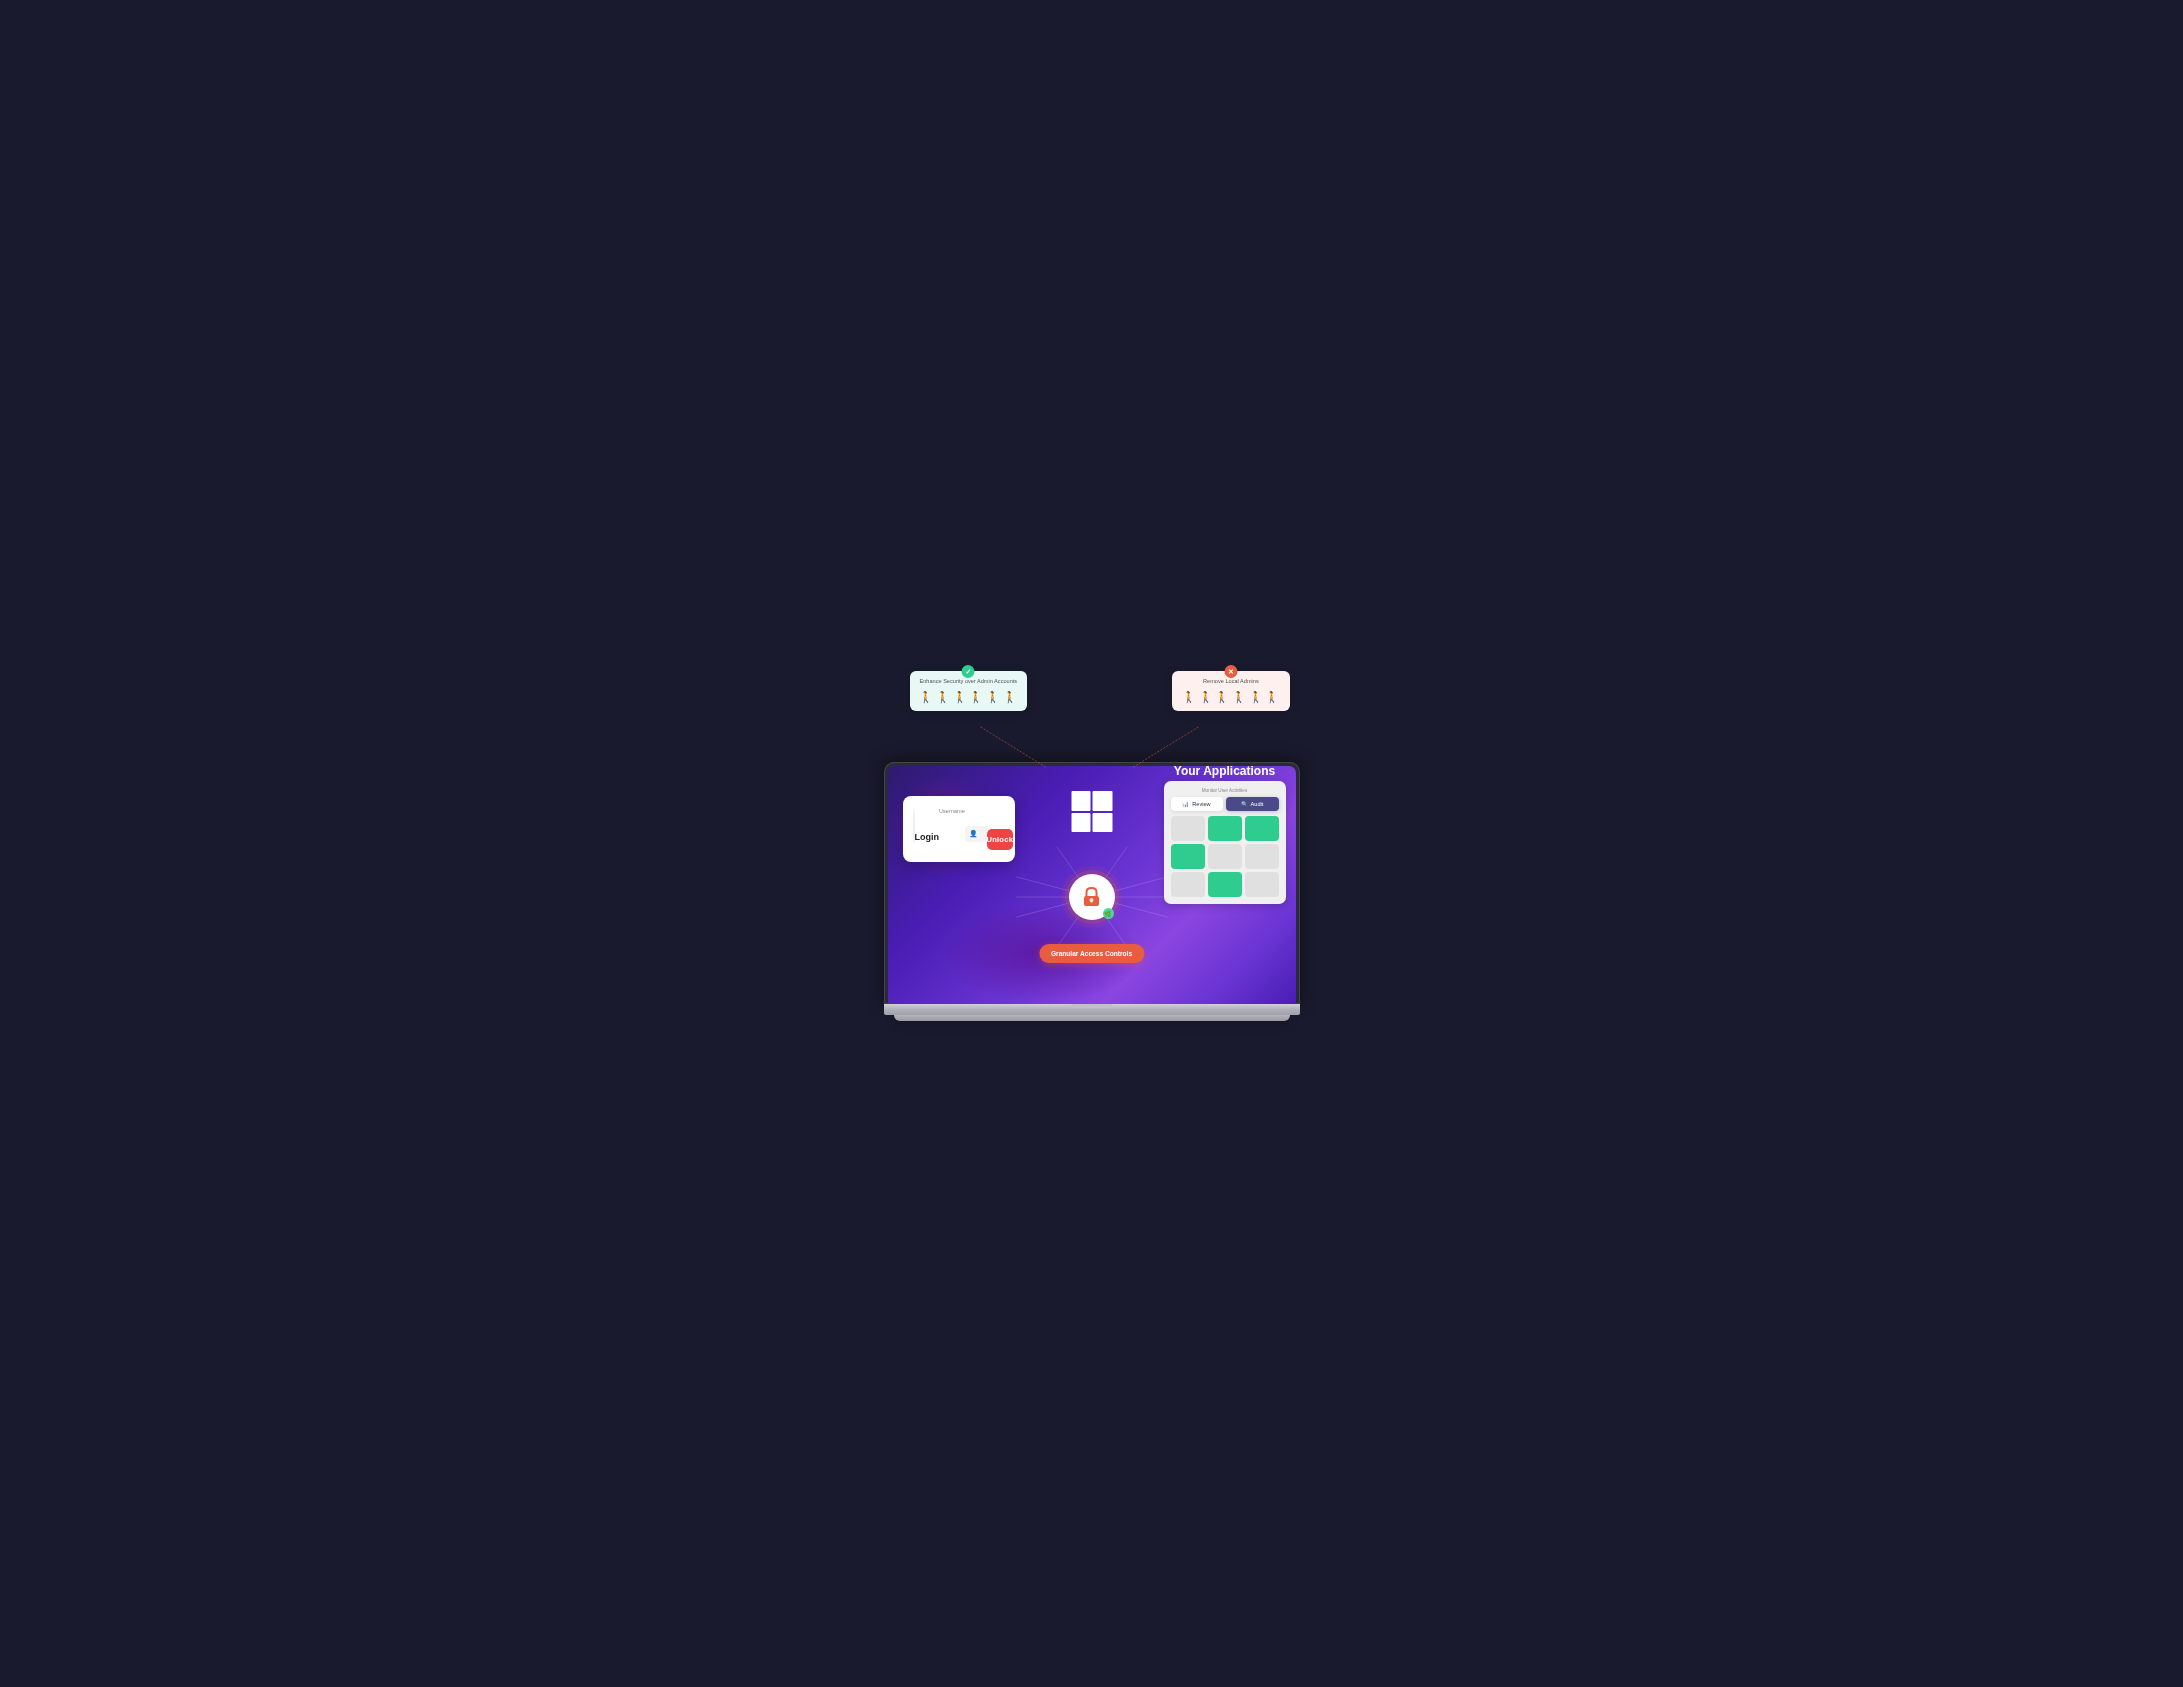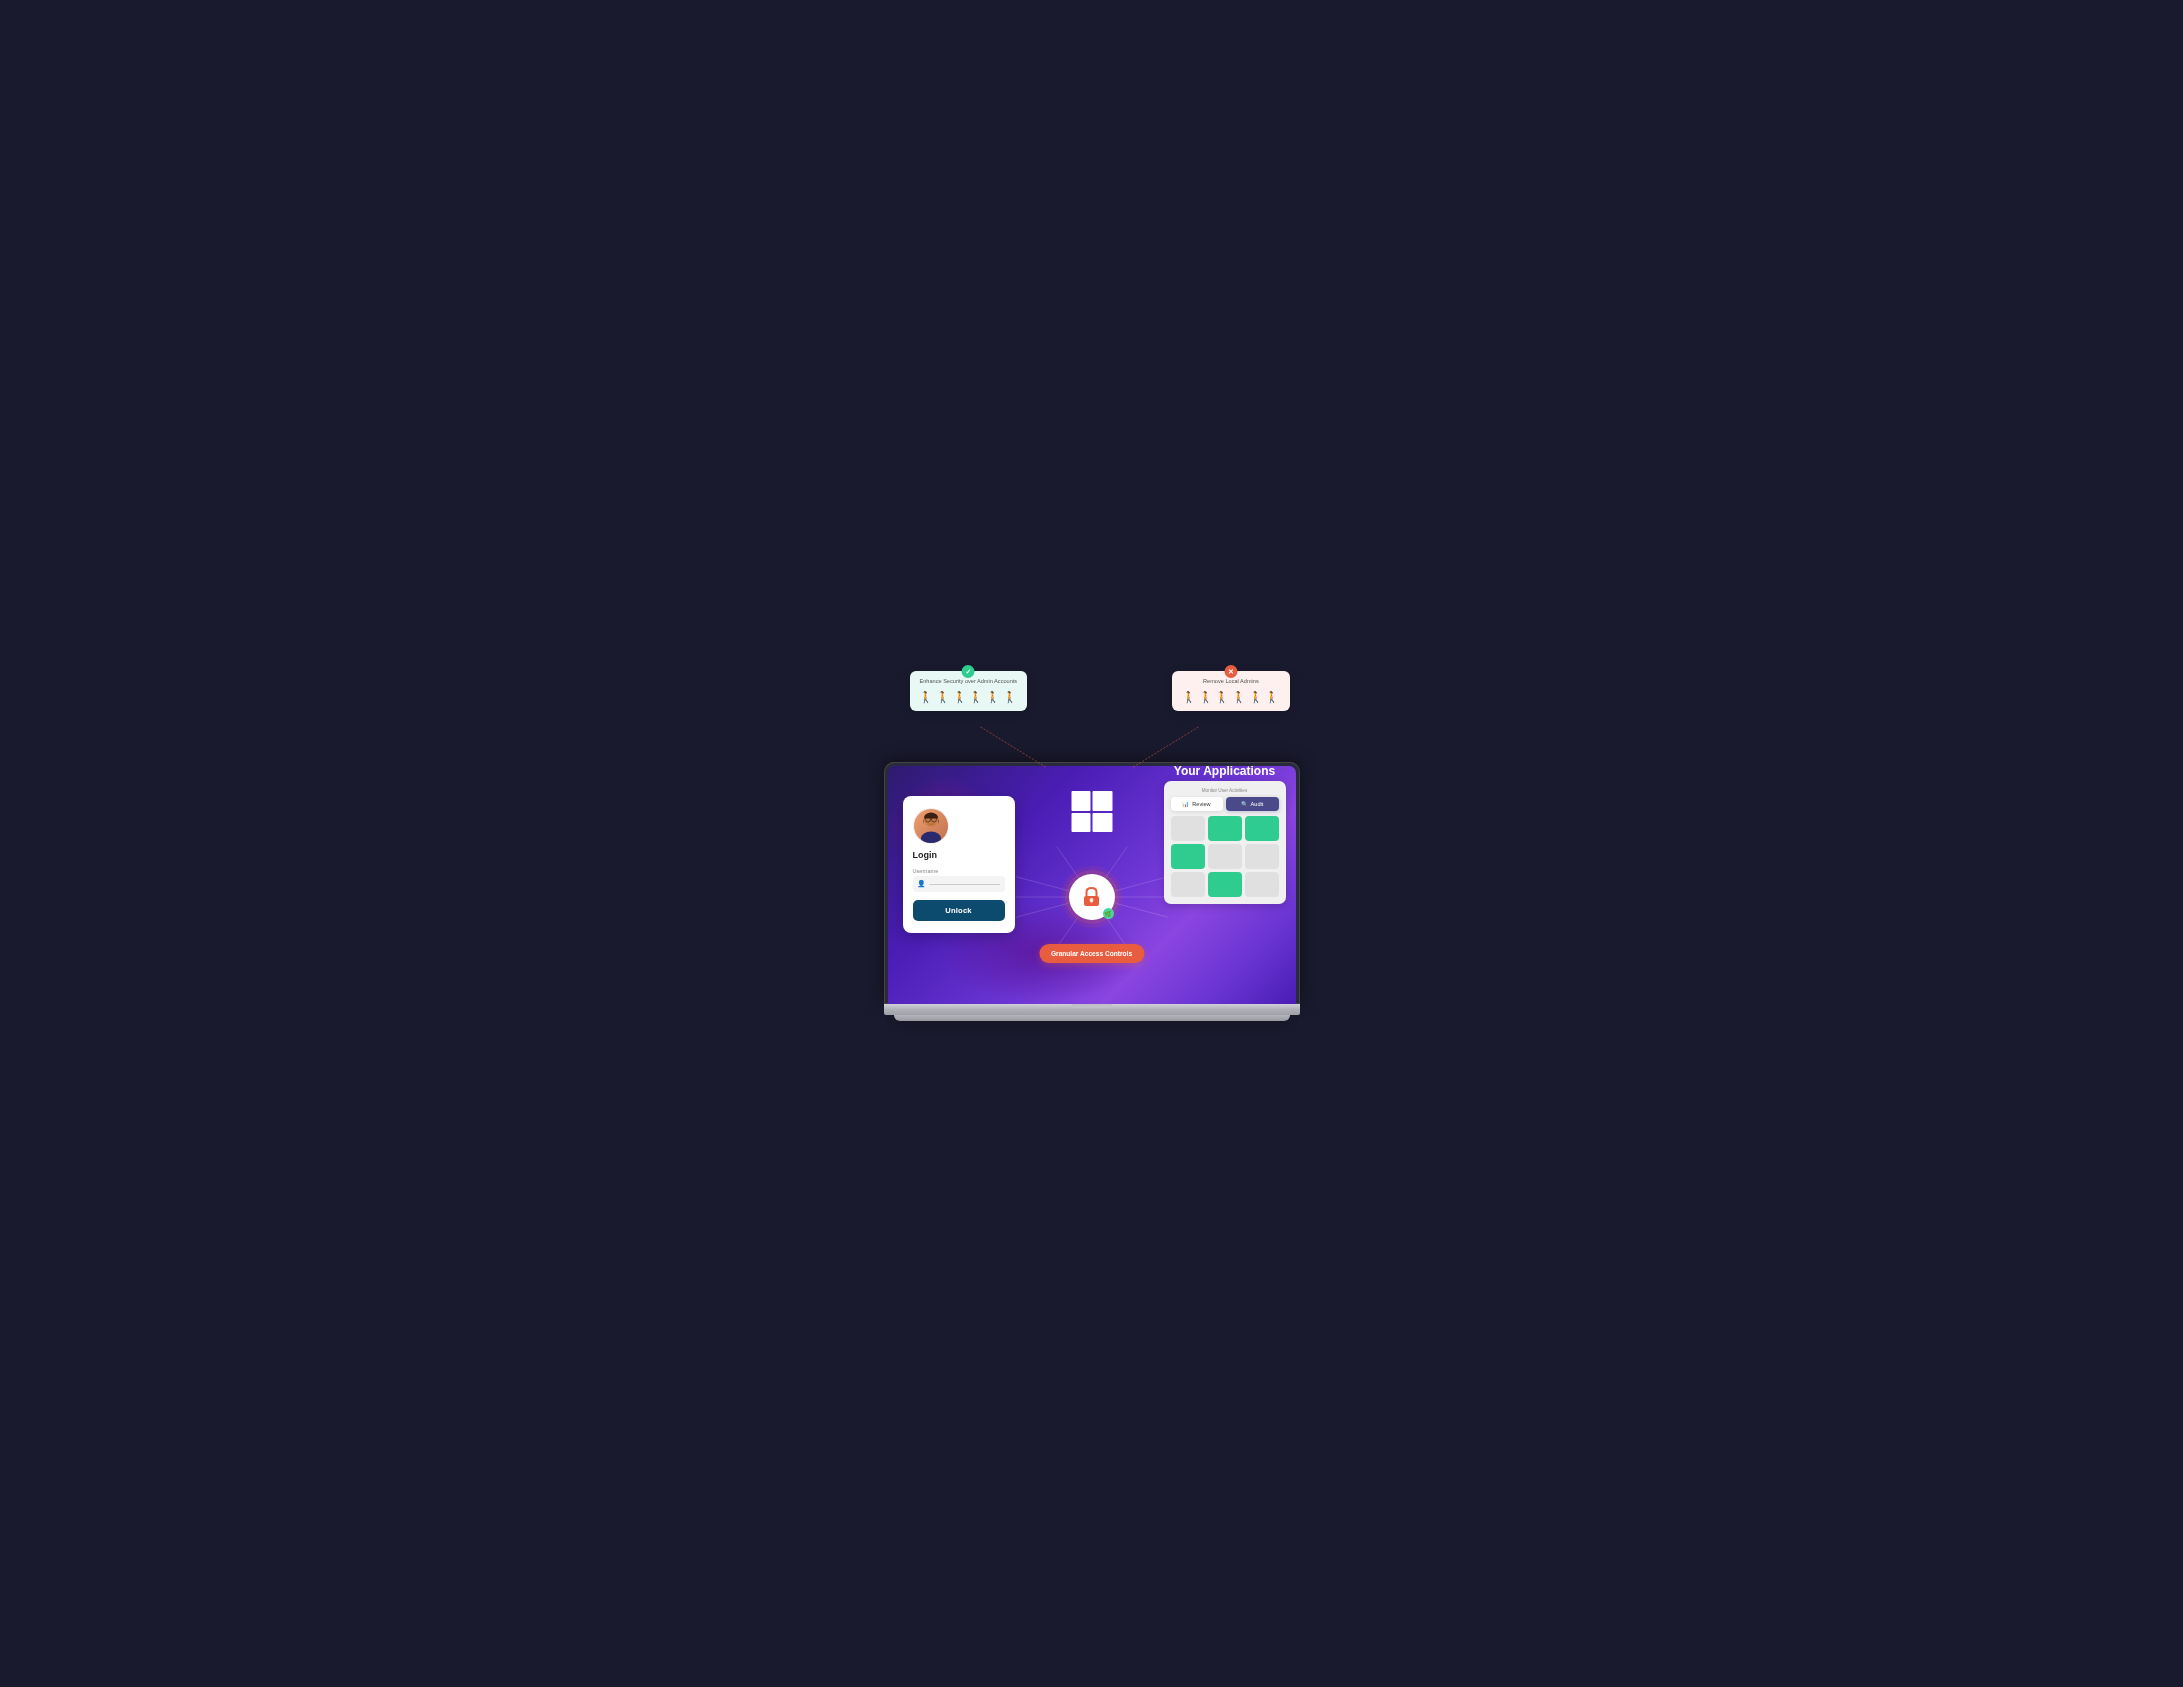--- a/index.html
+++ b/index.html
@@ -163,22 +163,22 @@
     .login-card {
       position: absolute;
       left: 15px;
       top: 30px;
       width: 112px;
       background: white;
       border-radius: 8px;
       padding: 12px 10px;
       box-shadow: 0 4px 15px rgba(0,0,0,0.25);
       display: flex;
-      flex-direction: column;
-      align-items: flex-start;
+      flex-direction: row;
+      align-items: flex-end;
     }
 
     .avatar-circle {
       width: 36px;
       height: 36px;
       border-radius: 50%;
       overflow: hidden;
       margin-bottom: 6px;
       background: linear-gradient(135deg, #f0a070 0%, #c07050 100%);
       display: flex;
@@ -218,21 +218,21 @@
     }
 
     .input-line {
       height: 1px;
       background: #ccc;
       flex: 1;
       border-radius: 0.5px;
     }
 
     .unlock-btn {
-      background: #0c4a6e;
+      background: #ef4444;
       color: white;
       border: none;
       border-radius: 5px;
       padding: 6px 0;
       width: 100%;
       font-size: 7.6px;
       font-weight: 600;
       cursor: pointer;
       letter-spacing: 0.2px;
     }

